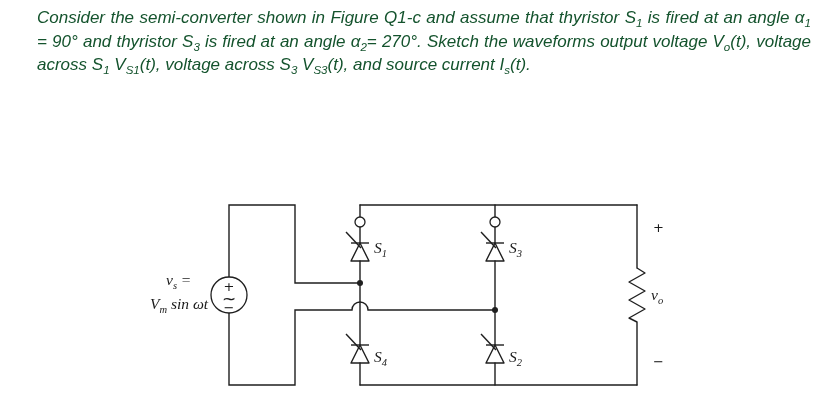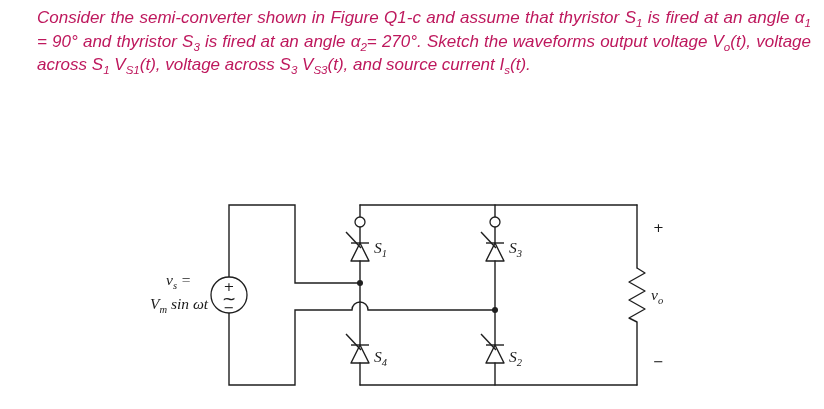--- a/index.html
+++ b/index.html
@@ -11,21 +11,21 @@
     font-family:"Liberation Sans",sans-serif;
   }
   .question{
     position:absolute;
     left:37px;top:6px;width:774px;
     margin:0;
     font-family:"Liberation Sans","DejaVu Sans",sans-serif;
     font-style:italic;
     font-size:17px;
     line-height:23.6px;
-    color:#be185d;
+    color:#14532d;
     text-align:justify;
   }
   .question sub{font-size:68%;line-height:0;}
   .circuit{
     position:absolute;left:0;top:0;width:824px;height:409px;
   }
   .wire{stroke:#1f1f1f;stroke-width:1.4;fill:none;stroke-linecap:round;}
   .sym{stroke:#1f1f1f;stroke-width:1.4;fill:none;stroke-linejoin:round;}
   .dot{fill:#1f1f1f;stroke:none;}
   .term{fill:#ffffff;stroke:#1f1f1f;stroke-width:1.3;}

